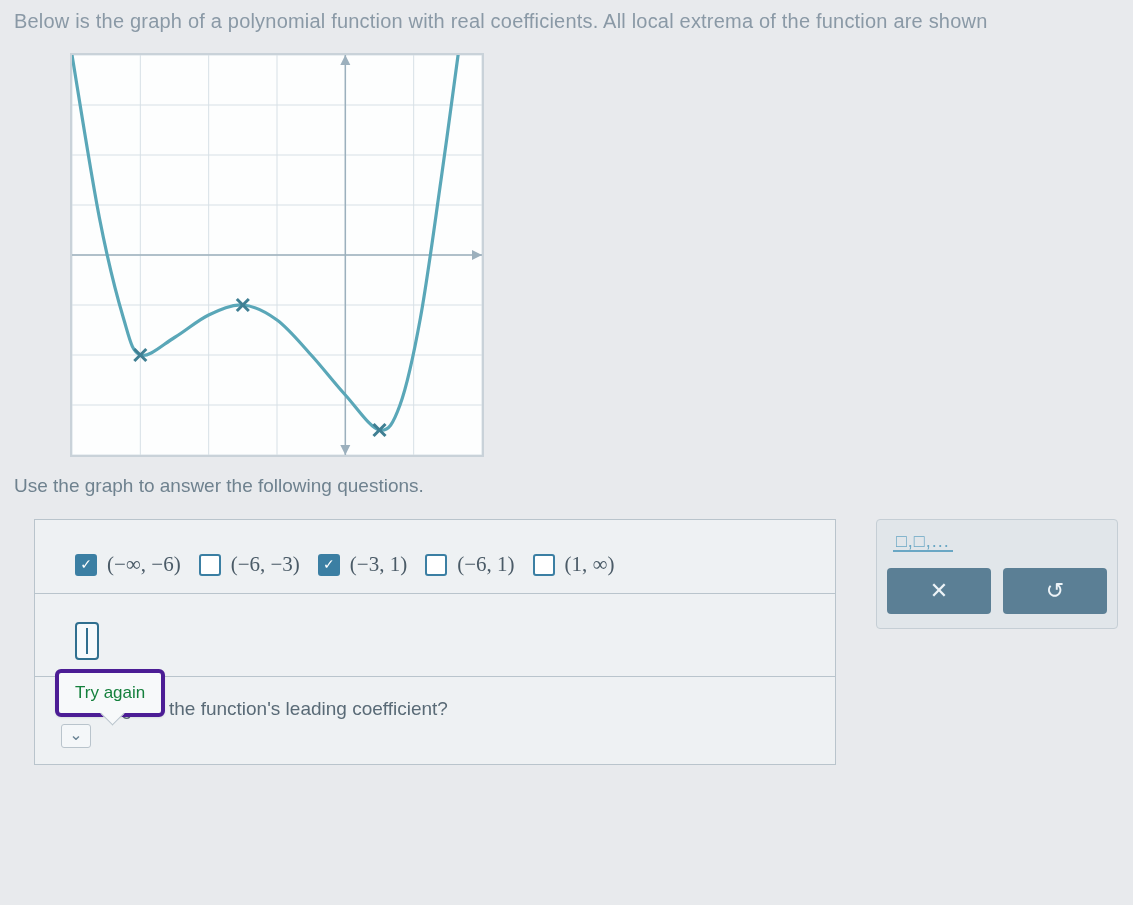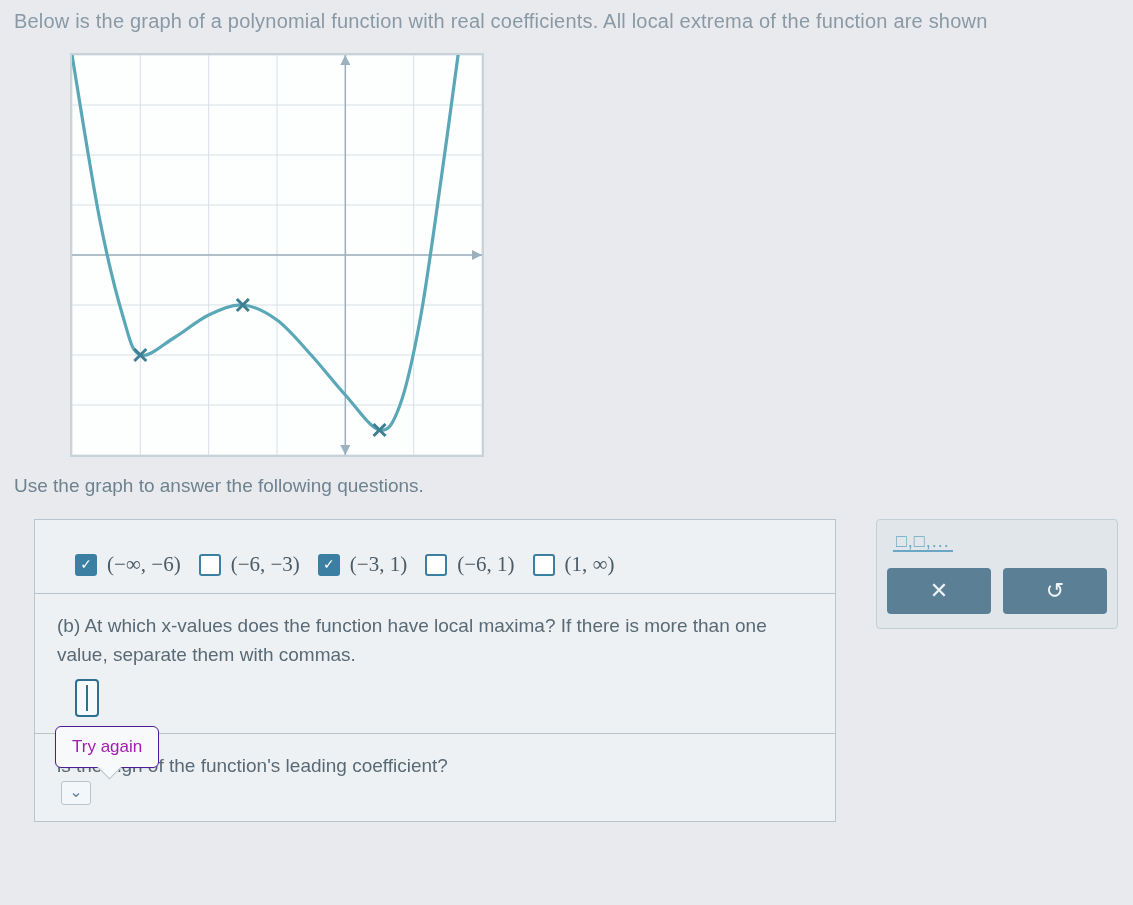--- a/index.html
+++ b/index.html
@@ -107,25 +107,25 @@
   }
   .tryagain-row{
     position: relative;
     padding: 18px 22px 18px 150px;
   }
   .tryagain {
     position: absolute;
     left: 20px;
     top: -8px;
     background: #f7f9fa;
-    border: 1px solid #4c1d95;
+    border: 4px solid #4c1d95;
     border-radius: 6px;
     padding: 10px 16px;
     font-size: 17px;
-    color: #a21caf;
+    color: #15803d;
     box-shadow: 0 1px 2px rgba(0,0,0,0.08);
   }
   .tryagain::after{
     content:"";
     position:absolute;
     bottom:-9px; left:45px;
     width:16px;height:16px;
     background:#f7f9fa;
     border-right:1px solid #b9c4cc;
     border-bottom:1px solid #b9c4cc;
@@ -256,21 +256,20 @@
           </span>
           <span class="optlabel">
             <span class="cb"></span>
             <span>(1, ∞)</span>
           </span>
         </div>
 
     </div>
 
     <div class="sect">
-      <div class="qtext">(b) At which x-values does the function have local maxima? If there is more than one value, separate them with commas.</div>
       <div class="ansslot"></div>
     </div>
 
     <div class="sect tryagain-row">
       <div class="tryagain">Try again</div>
       <span class="qtext">is the sign of the function's leading coefficient?</span>
       <br>
       <span class="dropchev">⌄</span>
     </div>
 

